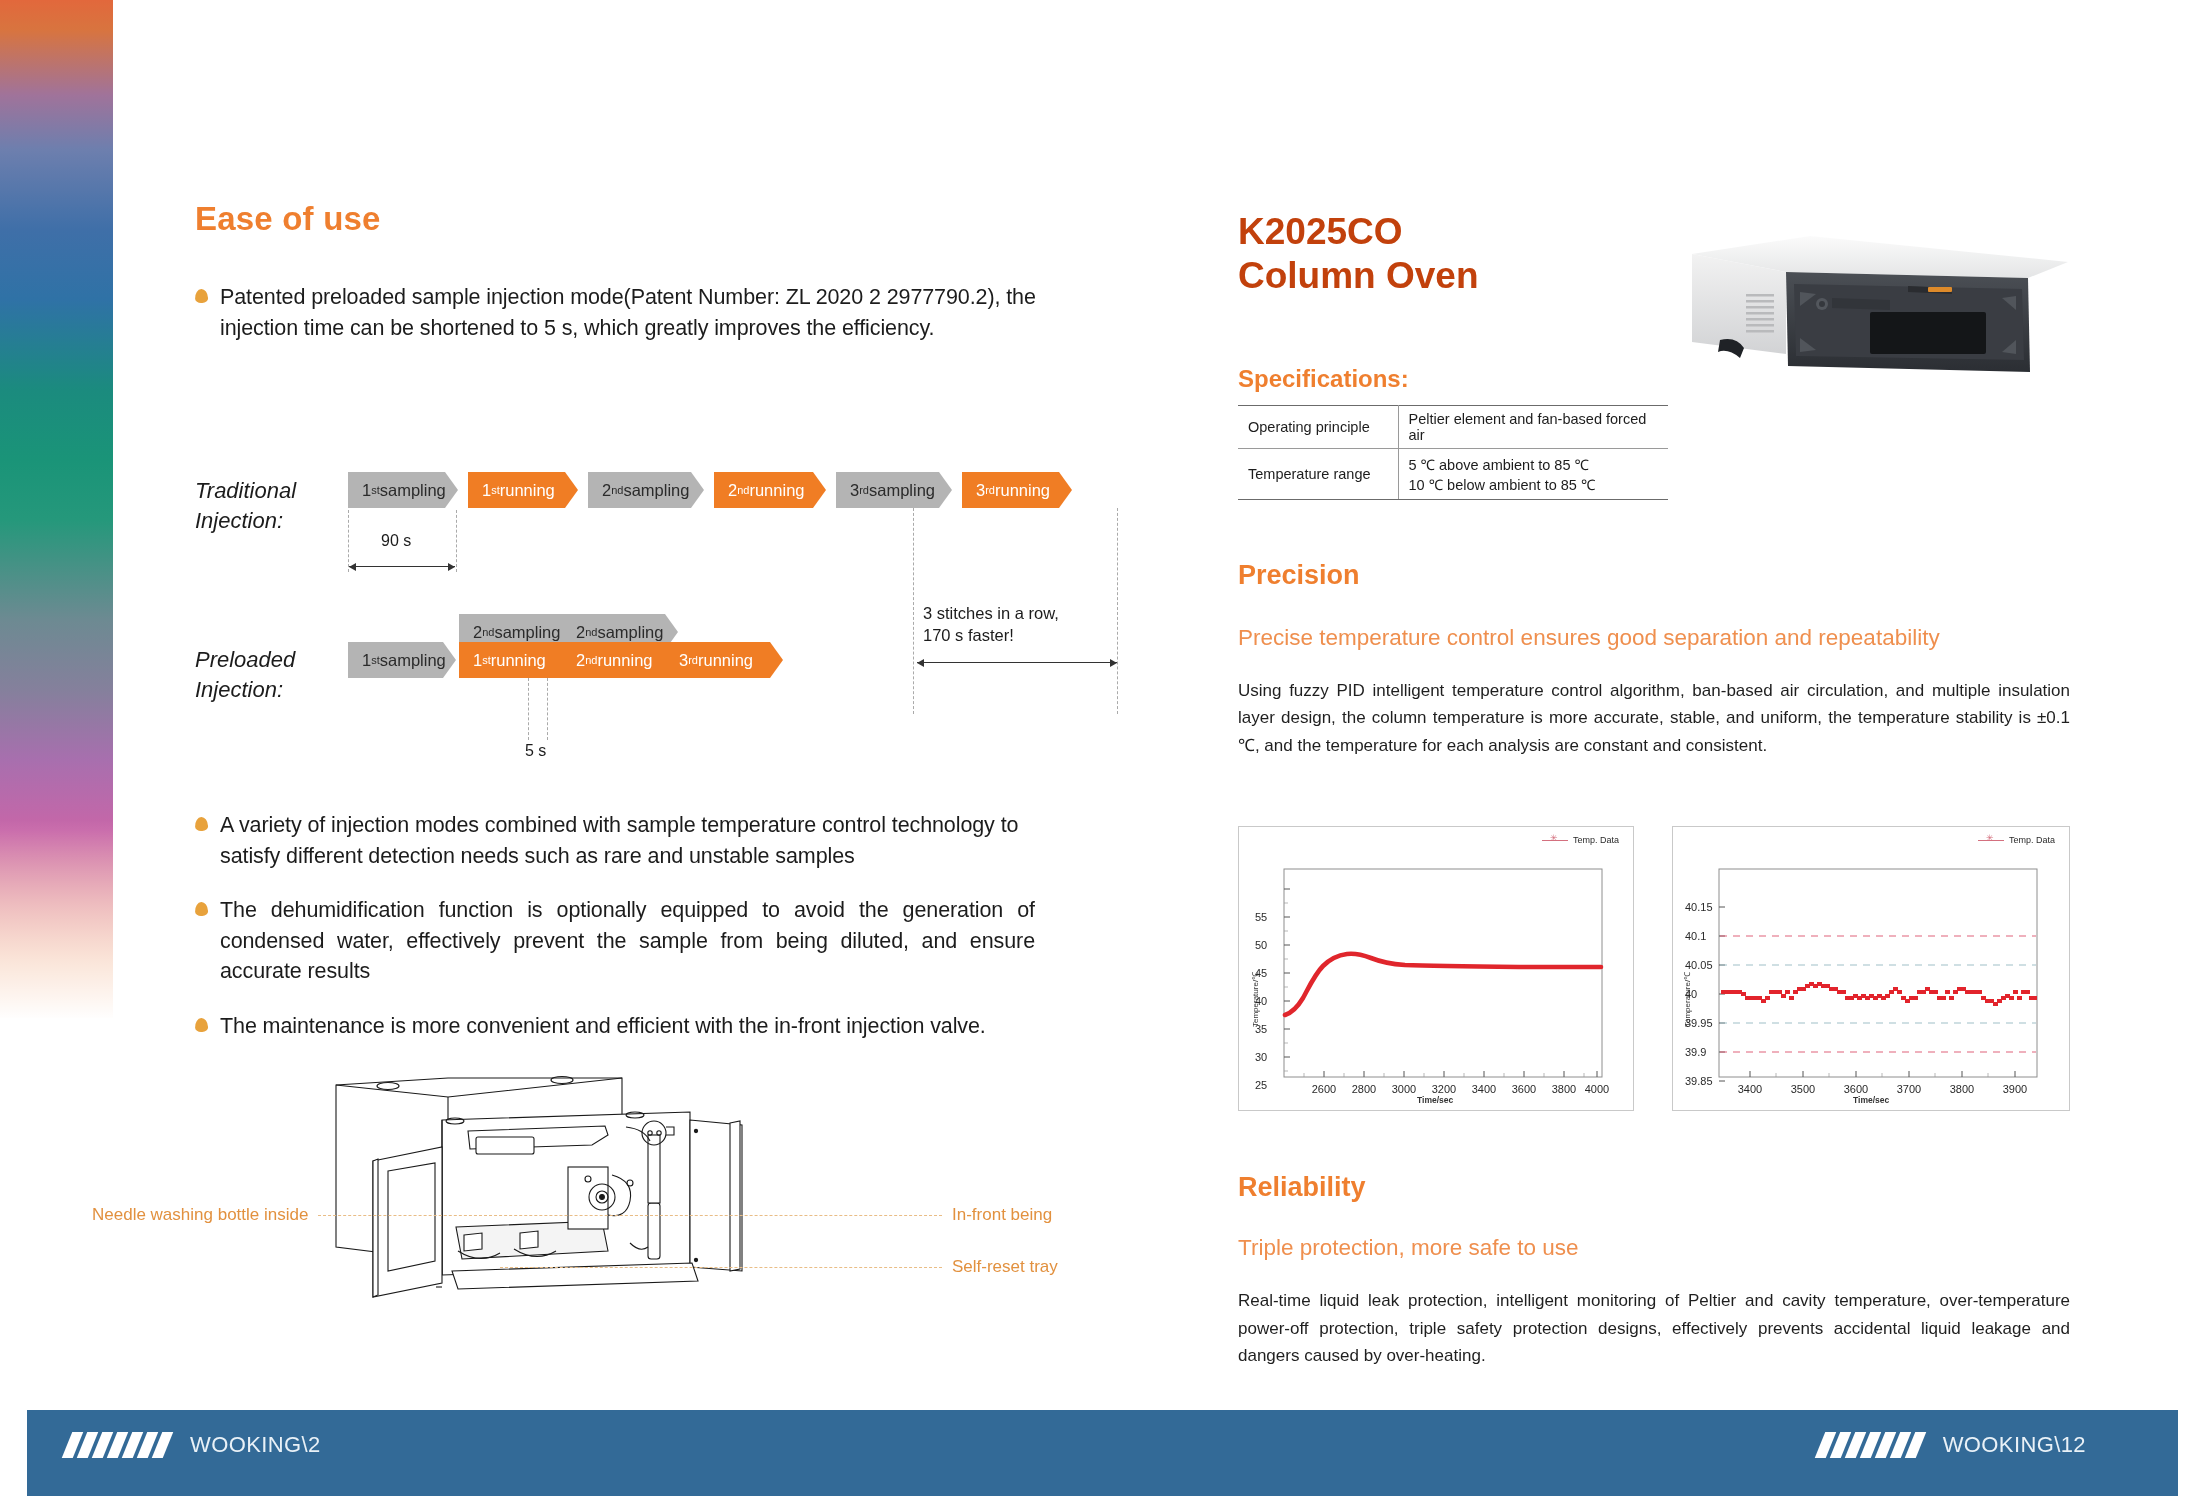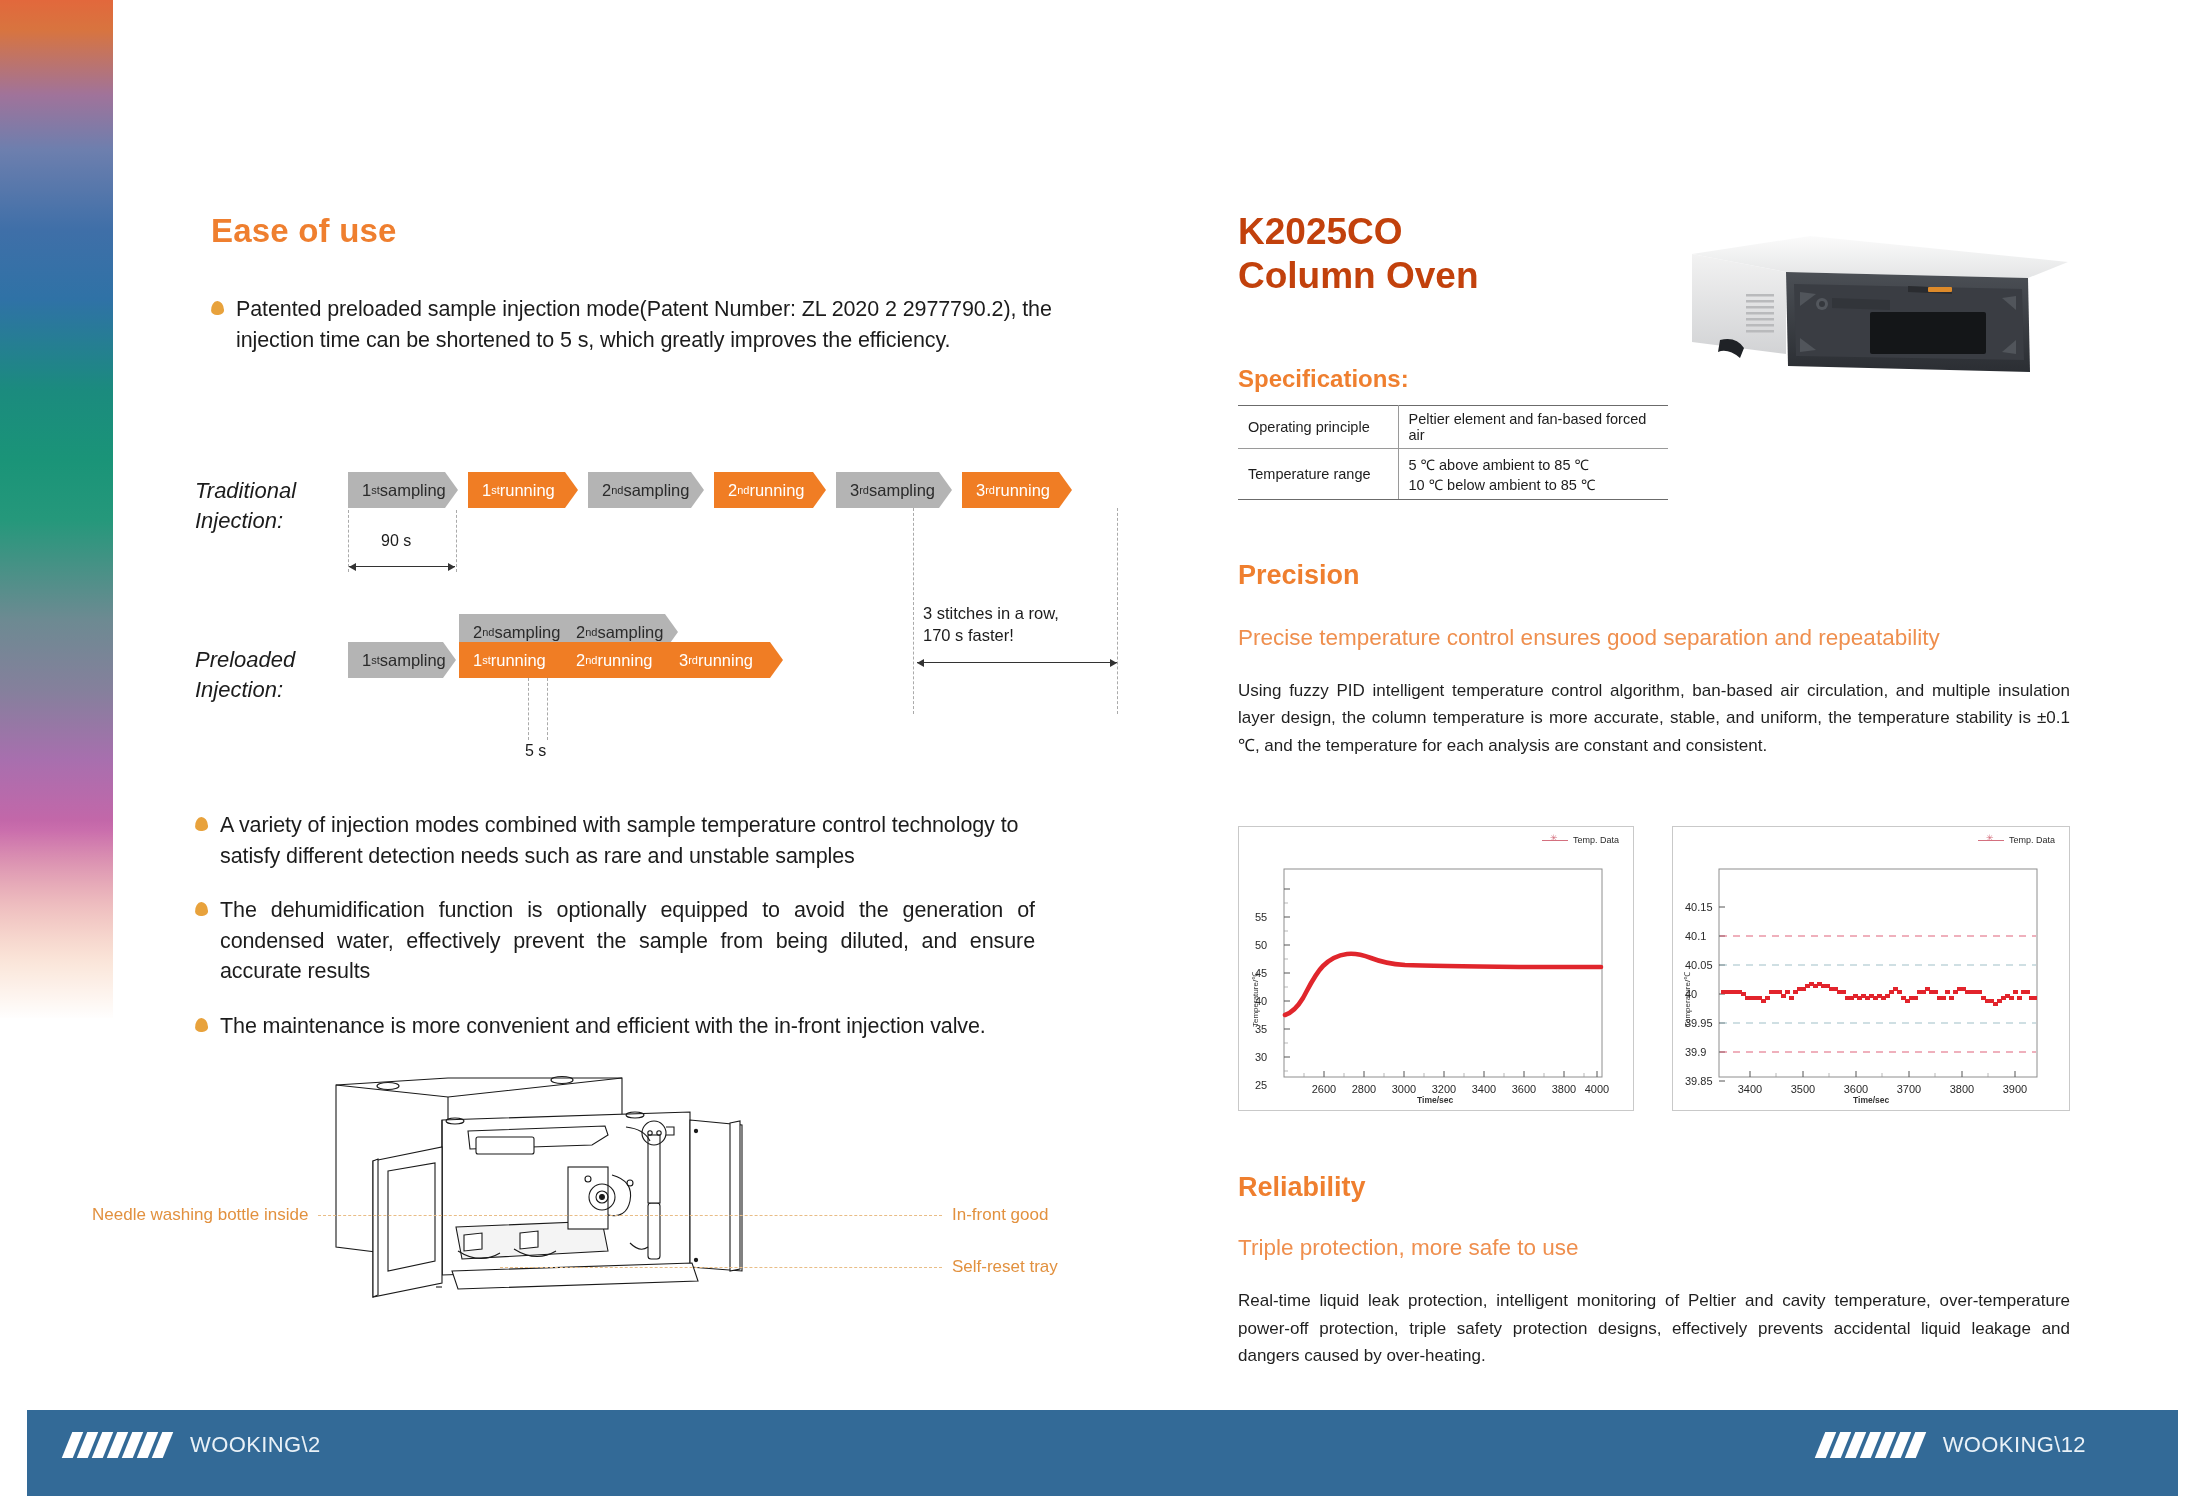--- a/index.html
+++ b/index.html
@@ -35,21 +35,21 @@
   }
   .footer-block { position:absolute; top:22px; display:flex; align-items:center; gap:22px; }
   .footer-left { left:40px; }
   .footer-right { right:92px; }
   .slashes { display:flex; gap:4px; height:26px; }
   .slashes i { display:block; width:11px; height:26px; background:#fff;
     transform: skewX(-22deg); }
   .footer-text { color:#e9f1f7; font-size:22px; letter-spacing:.4px; }
 
   
-  .left-col { position:absolute; left:195px; top:212px; width:880px;margin-left:16px; }
+  .left-col { position:absolute; left:195px; top:200px; width:880px; }
   .heading-orange {
     color:#ef7f2f; font-size:33px; font-weight:bold; letter-spacing:.2px;
   }
   .bullet-row { display:flex; gap:12px; margin-bottom:24px; }
   .bullet-dot {
     flex:0 0 auto; margin-top:7px; width:13px; height:14px;
     background:#e8a23c;
     border-radius: 52% 52% 48% 48% / 70% 70% 34% 34%;
     transform: rotate(-2deg);
   }
@@ -322,21 +322,21 @@
       <path d="M300 168 q10 10 18 4"></path>
 
       <path d="M122 196 L362 188 L368 206 L128 214 Z" fill="#fff"></path>
       <path d="M106 212 L112 212"></path>
     </svg>
   </div>
 
   <div class="callout" style="left:92px; top:1205px;">Needle washing bottle inside</div>
   <div class="callout-line" style="left:318px; top:1215px; width:335px;"></div>
 
-  <div class="callout" style="left:952px; top:1205px;">In-front good</div>
+  <div class="callout" style="left:952px; top:1205px;">In-front being</div>
   <div class="callout-line" style="left:630px; top:1215px; width:312px;"></div>
 
   <div class="callout" style="left:952px; top:1257px;">Self-reset tray</div>
   <div class="callout-line" style="left:500px; top:1267px; width:442px;"></div>
 
   <div class="right-col">
     <div class="product-title">
       <div>K2025CO</div>
       <div>Column Oven</div>
     </div>

